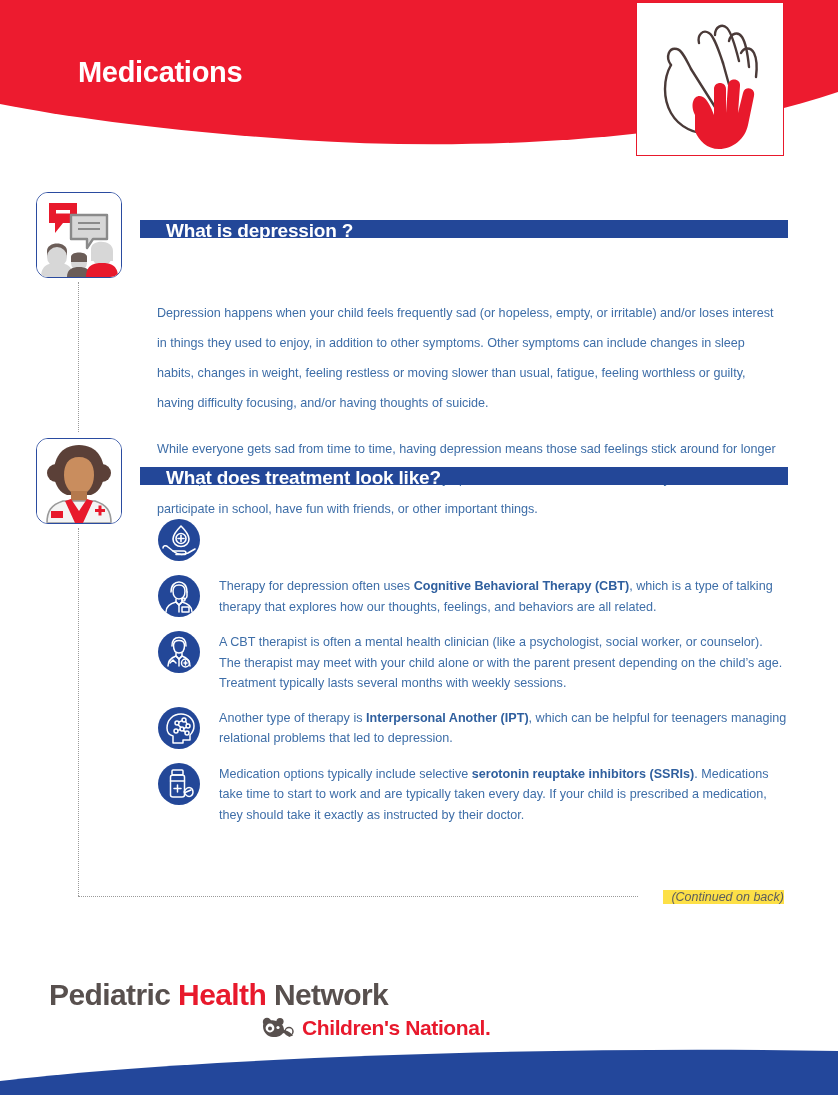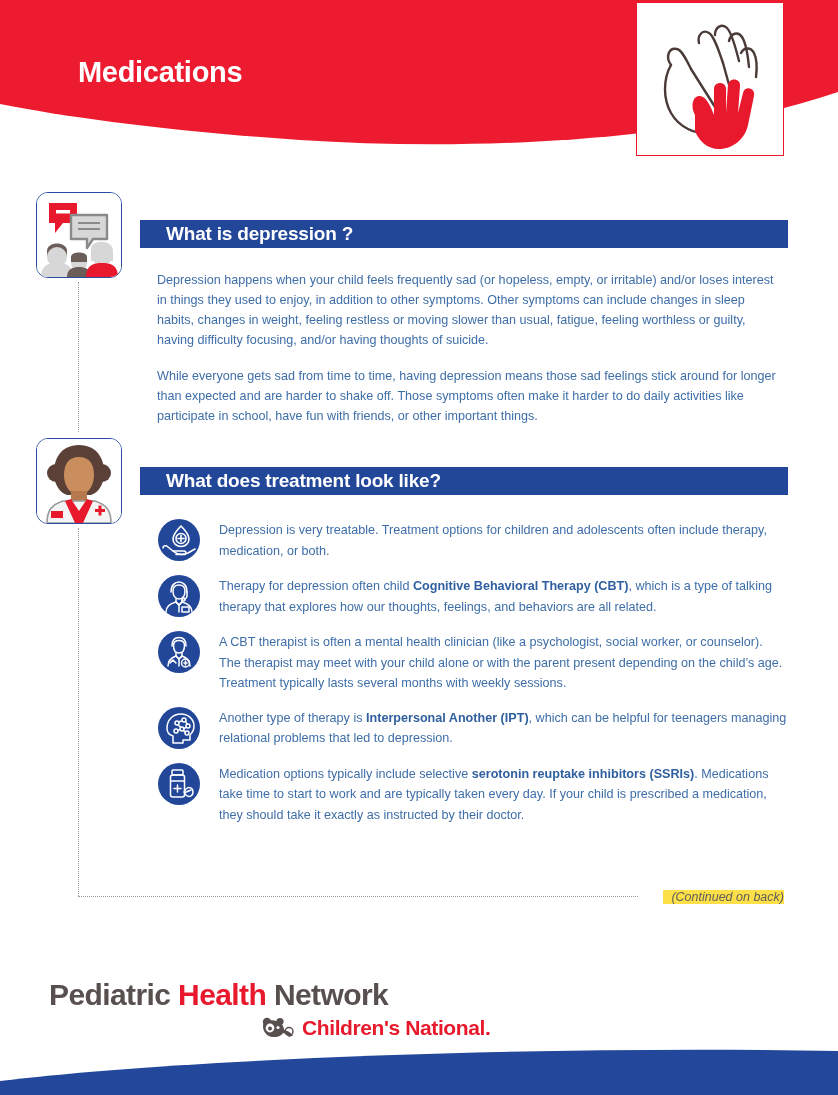--- a/index.html
+++ b/index.html
@@ -62,41 +62,42 @@
     border: 1.6px solid #2a4ba0;
     border-radius: 12px;
     box-sizing: border-box;
     overflow: hidden;
     z-index: 4;
   }
   .section-icon svg { display: block; }
 
   .title-bar {
     position: absolute;
-    height: 28px;
+    height: 18px;
     background: #234798;
     display: flex;
-    align-items: center;
+    align-items: flex-start;
     z-index: 3;
   }
   .title-bar .title-text {
     color: #ffffff;
     font-size: 19px;
     font-weight: bold;
     margin-left: 26px;
     letter-spacing: -0.2px;
   }
 
   .body-text {
     position: absolute;
     color: #3e6ea8;
     font-size: 12.6px;
-    line-height: 20px;
+    line-height: 30px;
     width: 622px;
     left: 157px;
+    margin-top: 28px;
   }
   .body-text p { margin: 0 0 16px 0; }
   .body-text p:last-child { margin-bottom: 0; }
 
   
   .bullets {
     position: absolute;
     left: 157px;
     top: 518px;
     width: 630px;
@@ -290,40 +291,39 @@
           <g fill="none" stroke="#ffffff" stroke-width="1.6" stroke-linejoin="round" stroke-linecap="round">
             <path d="M24,8 C24,8 32,16 32,21 C32,25.5 28.5,28.5 24,28.5 C19.5,28.5 16,25.5 16,21 C16,16 24,8 24,8 Z"></path>
             <circle cx="24" cy="20.5" r="5"></circle>
             <line x1="24" y1="17.5" x2="24" y2="23.5"></line>
             <line x1="21" y1="20.5" x2="27" y2="20.5"></line>
             <path d="M6,30 C6,27.5 9,27 11,29 L16,33 L27,33 C29.5,33 29.5,36.5 27,36.5 L19,36.5"></path>
             <path d="M16,33 C20,36.5 26,37 31,35 L38,31"></path>
           </g>
         </svg>
       </div>
-      <div class="bullet-text"><span>Depression is very treatable. Treatment options for children and adolescents often include therapy, medication, or both.</span></div>
     </div>
 
     <div class="bullet-row">
       <div class="bullet-icon">
         <svg width="44" height="44" viewBox="0 0 44 44">
           <circle cx="22" cy="22" r="21" fill="#234798"></circle>
           <g fill="none" stroke="#ffffff" stroke-width="1.5" stroke-linejoin="round" stroke-linecap="round">
             <path d="M14,18 C14,11 18,8 22,8 C26,8 30,11 30,18"></path>
             <path d="M16,17 C16,22 18.5,25 22,25 C25.5,25 28,22 28,17 C28,13 26,11 22,11 C18,11 16,13 16,17 Z"></path>
             <path d="M30,18 L30,22 C30,24 28,25 27,25"></path>
             <circle cx="26.5" cy="25.5" r="1.6"></circle>
             <path d="M19,25 L19,28 L22,31 L25,28 L25,25"></path>
             <path d="M9,38 C9,32 13,29.5 19,28 L22,31 L25,28 C31,29.5 35,32 35,38"></path>
             <line x1="22" y1="31" x2="22" y2="38"></line>
             <rect x="25" y="33" width="7" height="5"></rect>
           </g>
         </svg>
       </div>
-      <div class="bullet-text"><span>Therapy for depression often child </span><b>Cognitive Behavioral Therapy (CBT)</b><span>, which is a type of talking therapy that explores how our thoughts, feelings, and behaviors are all related.</span></div>
+      <div class="bullet-text"><span>Therapy for depression often uses </span><b>Cognitive Behavioral Therapy (CBT)</b><span>, which is a type of talking therapy that explores how our thoughts, feelings, and behaviors are all related.</span></div>
     </div>
 
     <div class="bullet-row">
       <div class="bullet-icon">
         <svg width="44" height="44" viewBox="0 0 44 44">
           <circle cx="22" cy="22" r="21" fill="#234798"></circle>
           <g fill="none" stroke="#ffffff" stroke-width="1.5" stroke-linejoin="round" stroke-linecap="round">
             <path d="M15,16 C15,10 18,7.5 22,7.5 C26,7.5 29,10 29,16"></path>
             <path d="M16.5,15.5 C16.5,20 18.5,23 22,23 C25.5,23 27.5,20 27.5,15.5 C27.5,12 25.5,10.5 22,10.5 C18.5,10.5 16.5,12 16.5,15.5 Z"></path>
             <path d="M19,23 L19,26 L22,29 L25,26 L25,23"></path>

